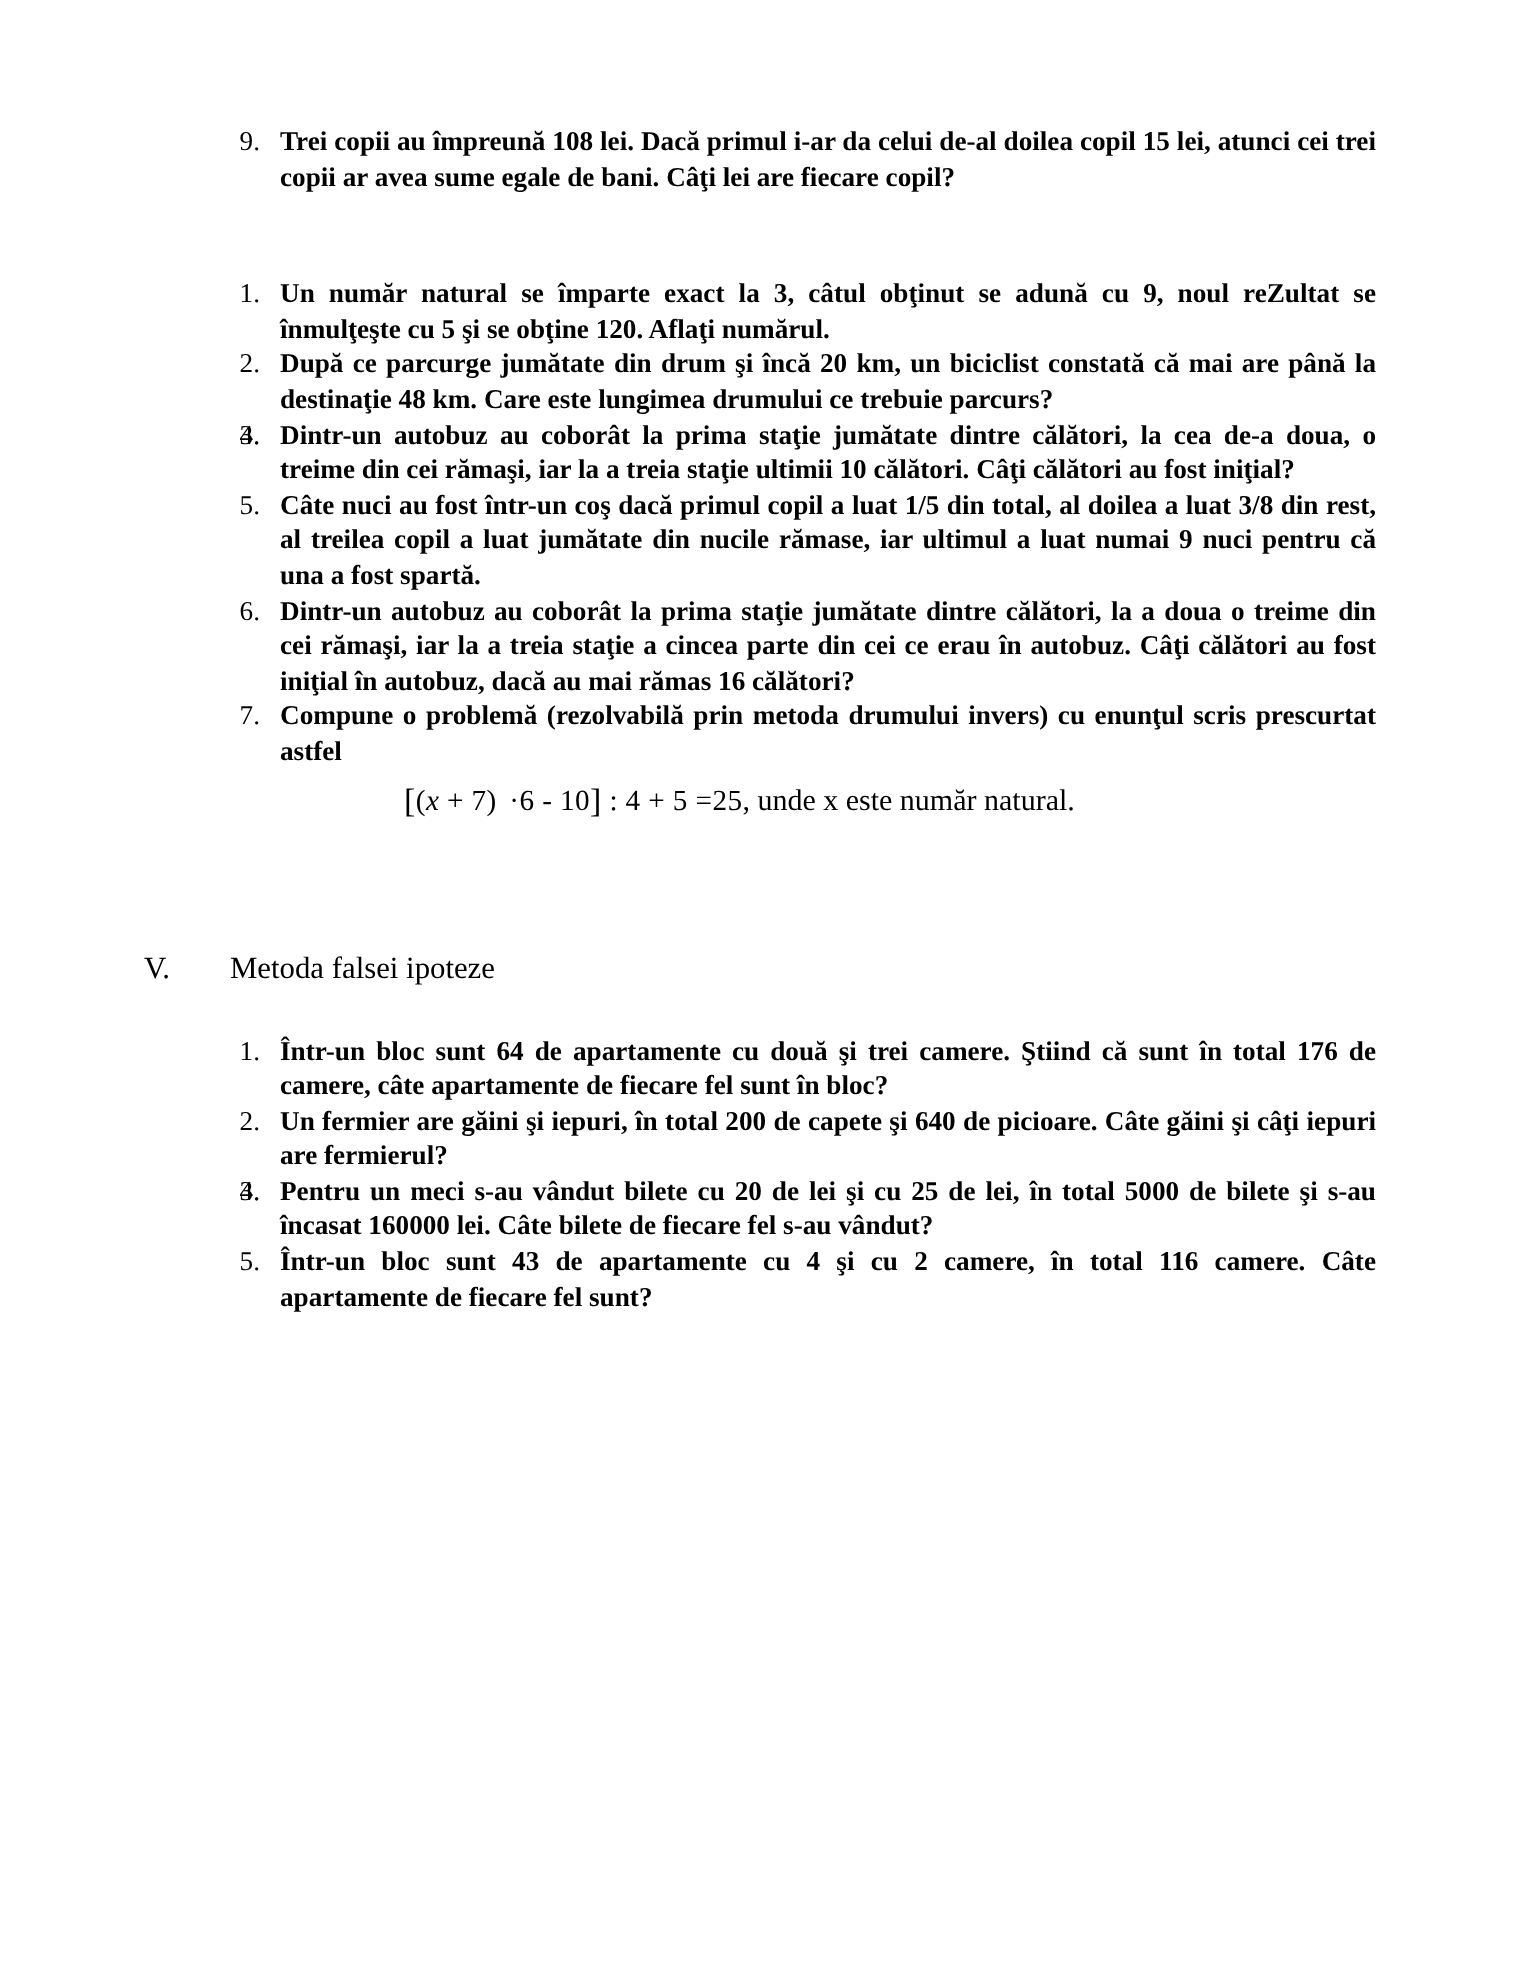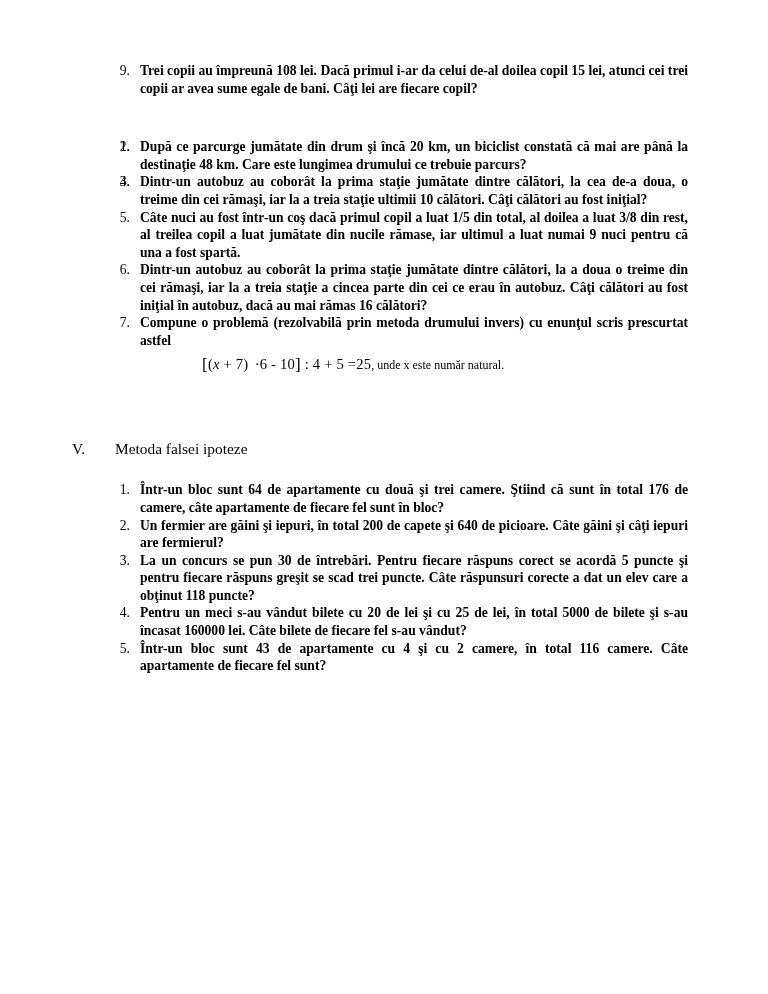--- a/index.html
+++ b/index.html
@@ -109,21 +109,21 @@
     display: inline-block;
     font-size: 17px;
     line-height: 1;
     transform: translateY(1px);
   }
   .math .var {
     font-style: italic;
   }
   .math .sp { display: inline-block; width: 2.5px; }
   .math-tail {
-    font-size: 12px;
+    font-size: 15px;
     text-align: right;
   }
 </style>
 </head>
 <body>
 
 <div class="page">
   <div class="content">
 
     <ol class="problem-list top-list">
@@ -134,20 +134,21 @@
     </ol>
 
     <div class="gap-after-top"></div>
 
 
     <div class="gap-after-head"></div>
 
     <ol class="problem-list">
       <li>
         <span class="num">1.</span>
+        <span class="txt">Un număr natural se împarte exact la 3, câtul obţinut se adună cu 9, noul reZultat se înmulţeşte cu 5 şi se obţine 120. Aflaţi numărul.</span>
       </li>
       <li>
         <span class="num">2.</span>
         <span class="txt">După ce parcurge jumătate din drum şi încă 20 km, un biciclist constată că mai are până la destinaţie 48 km. Care este lungimea drumului ce trebuie parcurs?</span>
       </li>
       <li>
         <span class="num">3.</span>
       </li>
       <li>
         <span class="num">4.</span>
@@ -184,21 +185,20 @@
       <li>
         <span class="num">1.</span>
         <span class="txt">Într-un bloc sunt 64 de apartamente cu două şi trei camere. Ştiind că sunt în total 176 de camere, câte apartamente de fiecare fel sunt în bloc?</span>
       </li>
       <li>
         <span class="num">2.</span>
         <span class="txt">Un fermier are găini şi iepuri, în total 200 de capete şi 640 de picioare. Câte găini şi câţi iepuri are fermierul?</span>
       </li>
       <li>
         <span class="num">3.</span>
-        <span class="txt">La un concurs se pun 30 de întrebări. Pentru fiecare răspuns corect se acordă 5 puncte şi pentru fiecare răspuns greşit se scad trei puncte. Câte răspunsuri corecte a dat un elev care a obţinut 118 puncte?</span>
       </li>
       <li>
         <span class="num">4.</span>
         <span class="txt">Pentru un meci s-au vândut bilete cu 20 de lei şi cu 25 de lei, în total 5000 de bilete şi s-au încasat 160000 lei. Câte bilete de fiecare fel s-au vândut?</span>
       </li>
       <li>
         <span class="num">5.</span>
         <span class="txt">Într-un bloc sunt 43 de apartamente cu 4 şi cu 2 camere, în total 116 camere. Câte apartamente de fiecare fel sunt?</span>
       </li>
     </ol>

